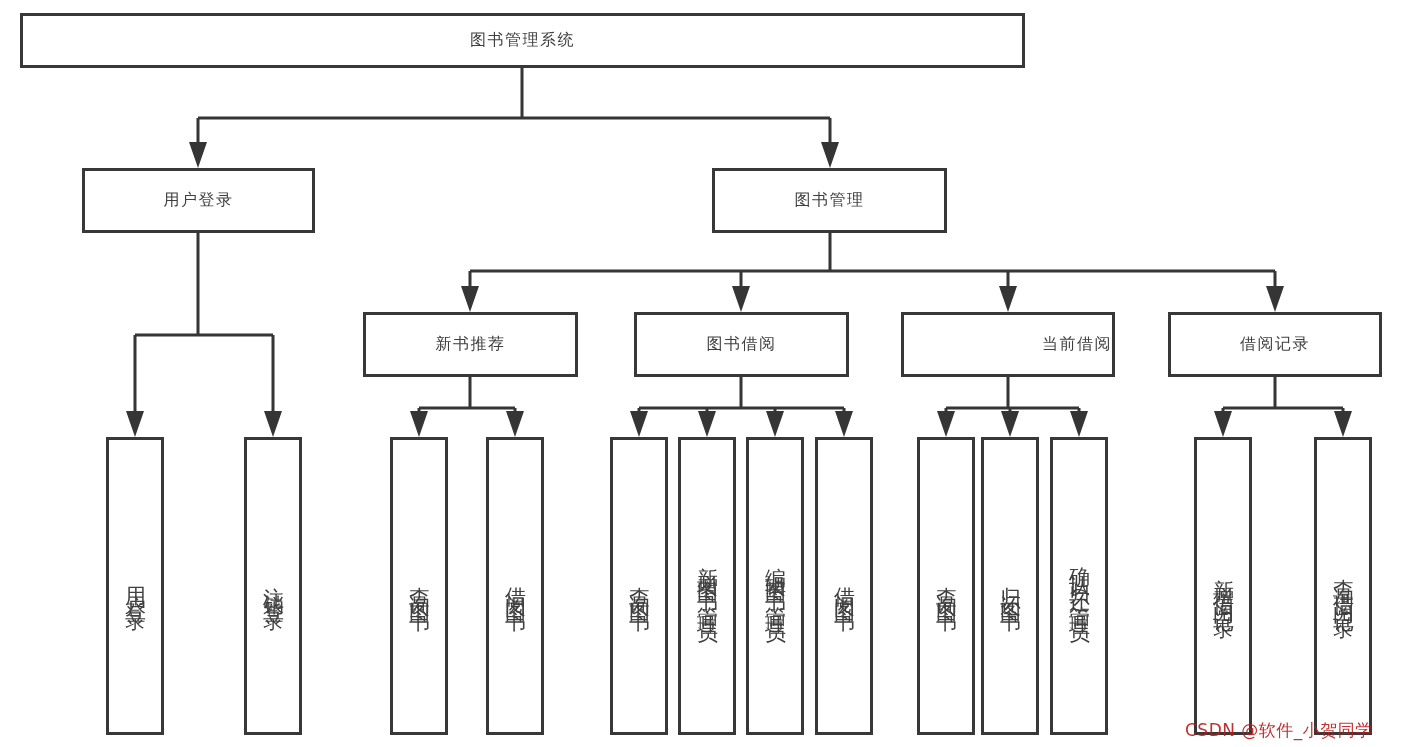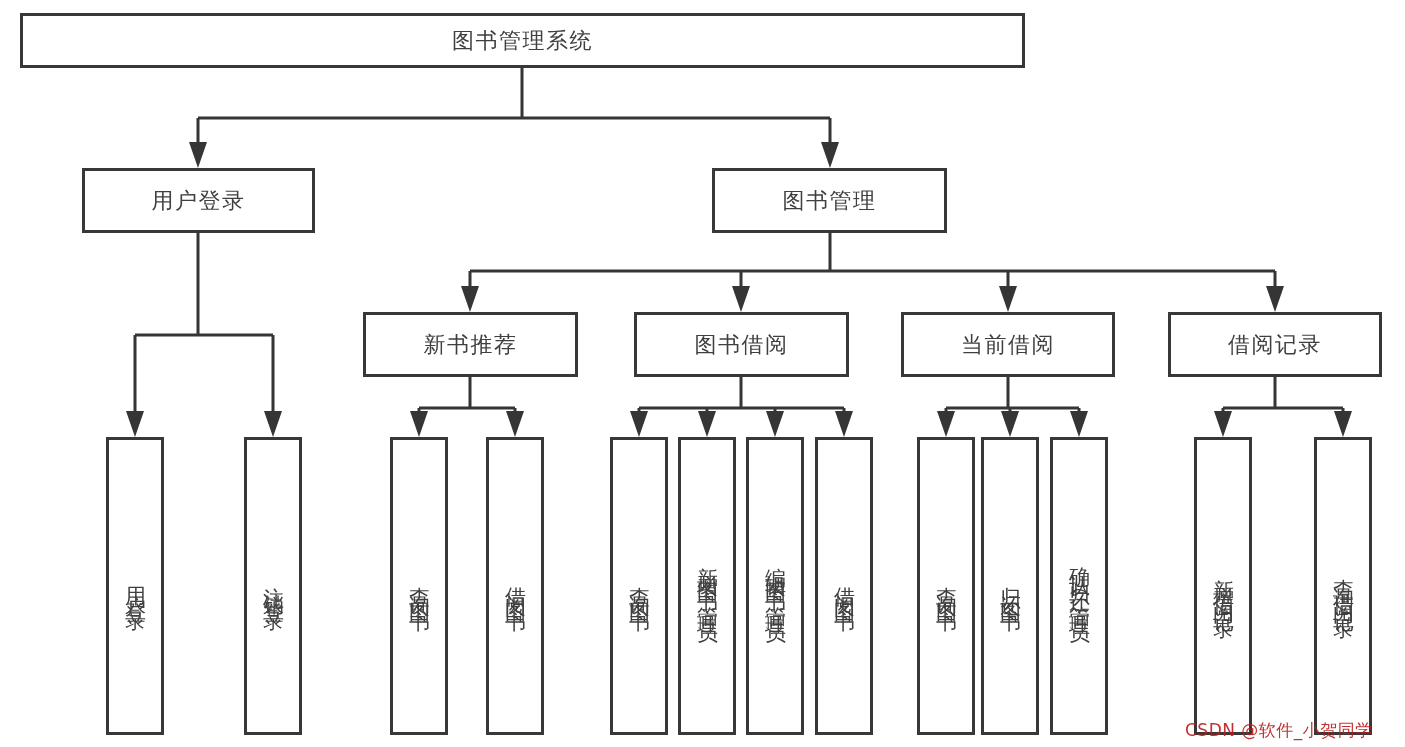--- a/index.html
+++ b/index.html
@@ -27,21 +27,21 @@
     position: absolute;
     box-sizing: border-box;
     background: #ffffff;
     border: 3px solid #383838;
     display: flex;
     align-items: center;
     justify-content: center;
     color: #3f3f3f;
   }
   .h-label {
-    font-size: 22px;
+    font-size: 16px;
     letter-spacing: 1.5px;
     white-space: nowrap;
     text-align: center;
   }
   .v-label {
     writing-mode: vertical-lr;
     text-orientation: mixed;
     font-size: 21px;
     letter-spacing: 8px;
     line-height: 1;
@@ -106,21 +106,21 @@
   <div class="node" style="left:712px; top:168px; width:235px; height:65px;">
     <span class="h-label">图书管理</span>
   </div>
 
   <div class="node" style="left:363px; top:312px; width:215px; height:65px;">
     <span class="h-label">新书推荐</span>
   </div>
   <div class="node" style="left:634px; top:312px; width:215px; height:65px;font-family:Liberation Mono, monospace;">
     <span class="h-label">图书借阅</span>
   </div>
-  <div class="node" style="left:901px; top:312px; width:214px; height:65px;">
+  <div class="node" style="left:901px; top:312px; width:214px; height:65px;justify-content:flex-end;">
     <span class="h-label">当前借阅</span>
   </div>
   <div class="node" style="left:1168px; top:312px; width:214px; height:65px;">
     <span class="h-label">借阅记录</span>
   </div>
 
   <div class="node" style="left:106px; top:437px; width:58px; height:298px;">
     <span class="v-label">用户登录</span>
   </div>
   <div class="node" style="left:244px; top:437px; width:58px; height:298px;">

